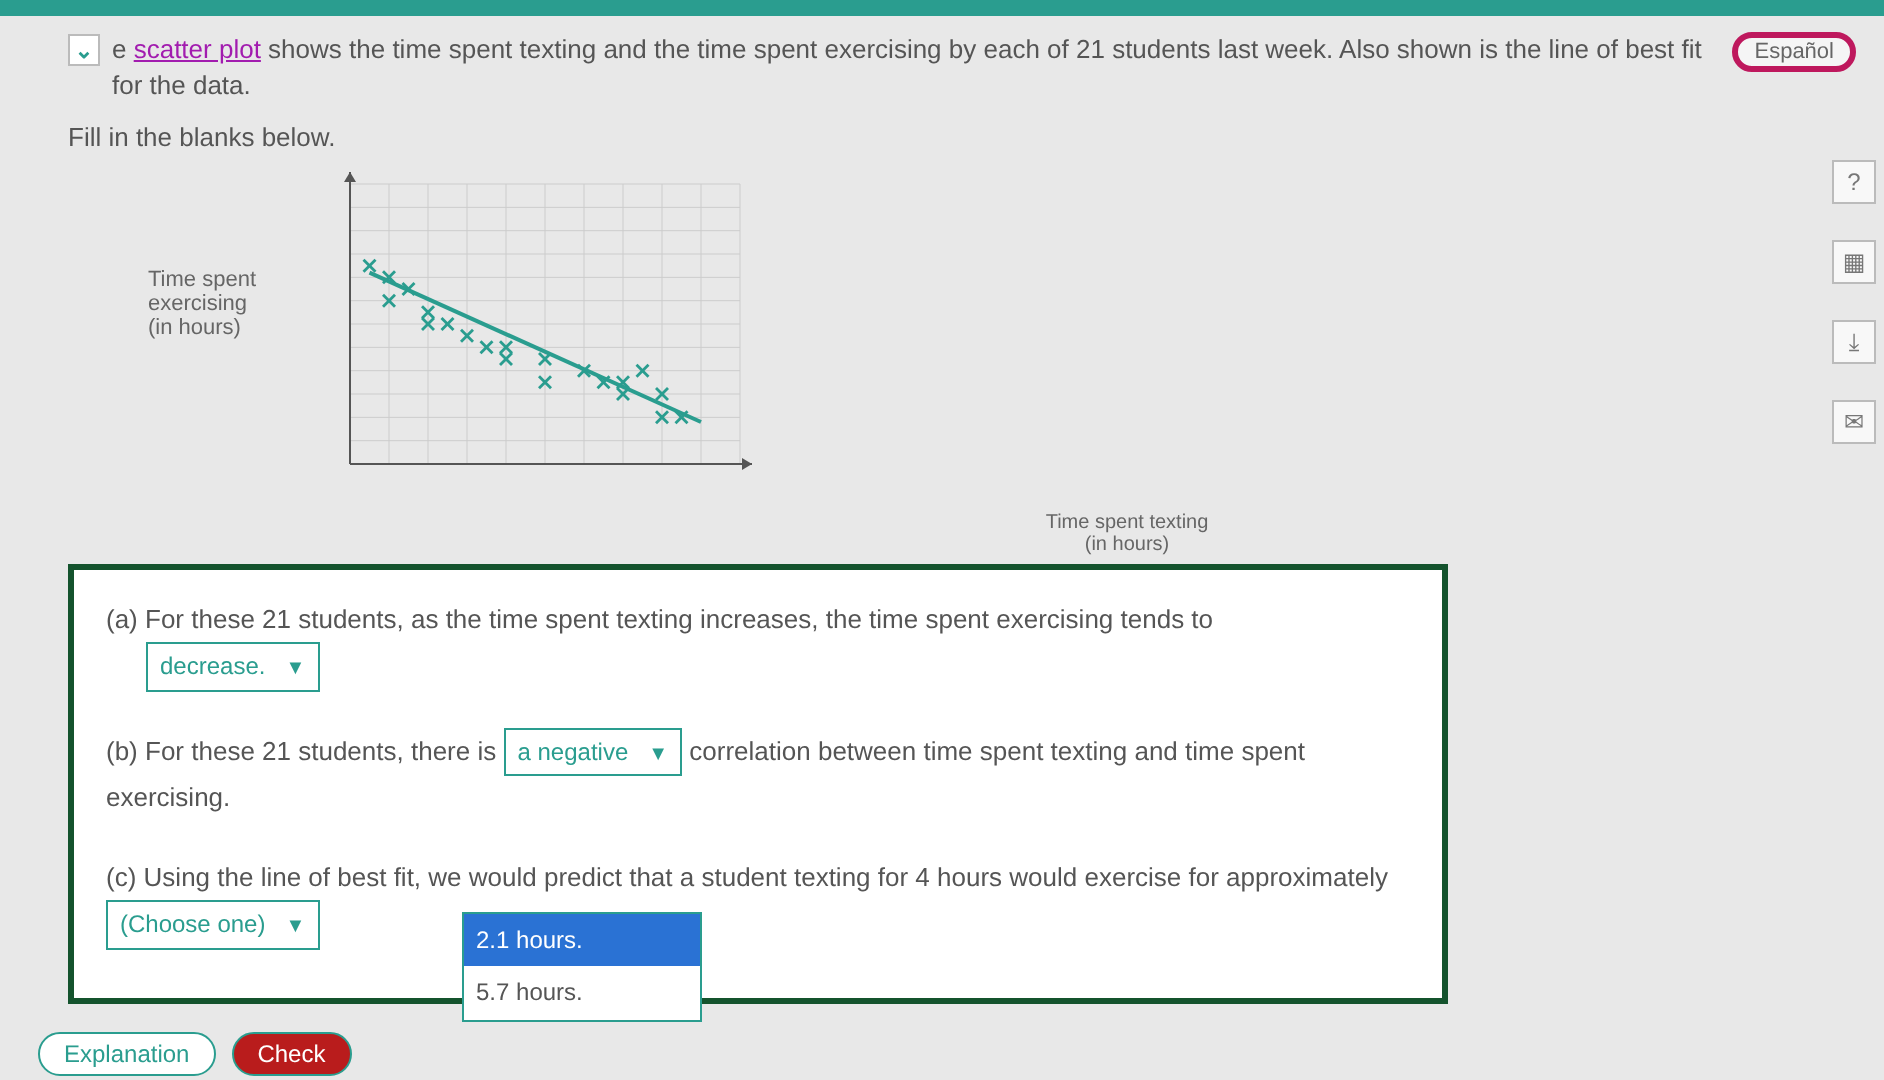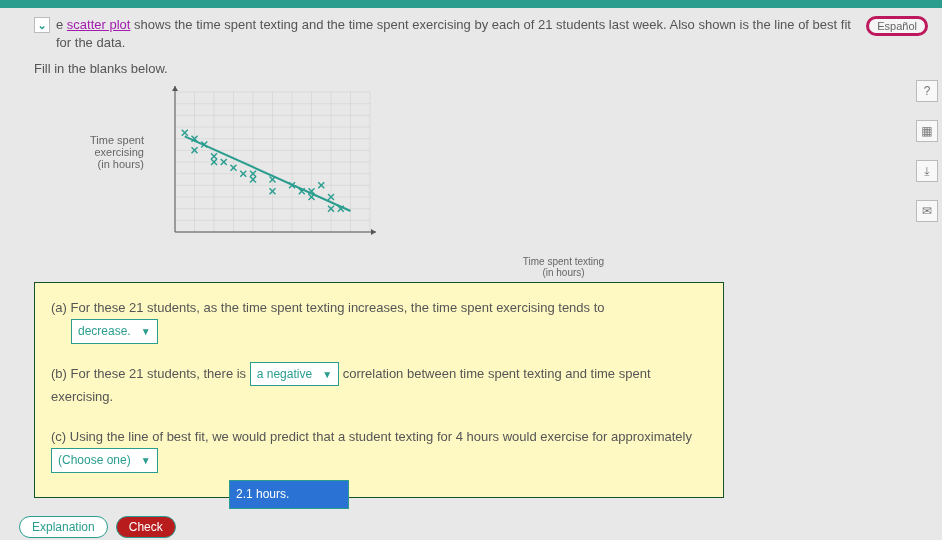--- a/index.html
+++ b/index.html
@@ -43,39 +43,39 @@
   .link { color:#a21caf; text-decoration: underline; }
   .fill { margin-top:10px; }
   .chart-zone {
     display:flex;
     align-items:center;
     margin: 6px 0 4px 40px;
     gap:6px;
   }
   .ylabel {
     font-size:11px;
-    text-align:right;
+    text-align:left;
     color:#666;
     line-height:1.1;
     width:70px;
     margin-top:-30px;
   }
   .chart {
     width:230px; height:170px;
     position:relative;
   }
   .xlabel {
     font-size:10px; text-align:center; color:#666;
     margin-left: 165px;
     line-height:1.1;
     margin-bottom:4px;
   }
   .question-box {
-    border:1px solid #14532d;
-    background:#fef9c3;
+    border:3px solid #14532d;
+    background:#ffffff;
     padding:14px 24px 24px 16px;
     width:690px;
     position:relative;
   }
   .q-line { margin-bottom: 18px; line-height:1.7; }
   .q-line .tag { display:inline; }
   .sel {
     display:inline-block;
     border:1px solid #2a9d8f;
     color:#2a9d8f;
@@ -289,20 +289,21 @@
       </div>
 
       <div class="q-line" style="margin-bottom:0;position:relative;">
         <span class="tag">(c)</span>
         <span>Using the line of best fit, we would predict that a student texting for 4 hours would exercise for approximately </span>
         <span class="sel">
           <span>(Choose one)</span><span class="tri">▼</span>
         </span>
         <div class="dropdown" id="ddc">
             <div class="opt hi">2.1 hours.</div>
+            <div class="opt">5.7 hours.</div>
           </div>
       </div>
 
     </div>
 
   </div>
 
 </div>
 
 <div class="bottom-buttons">

